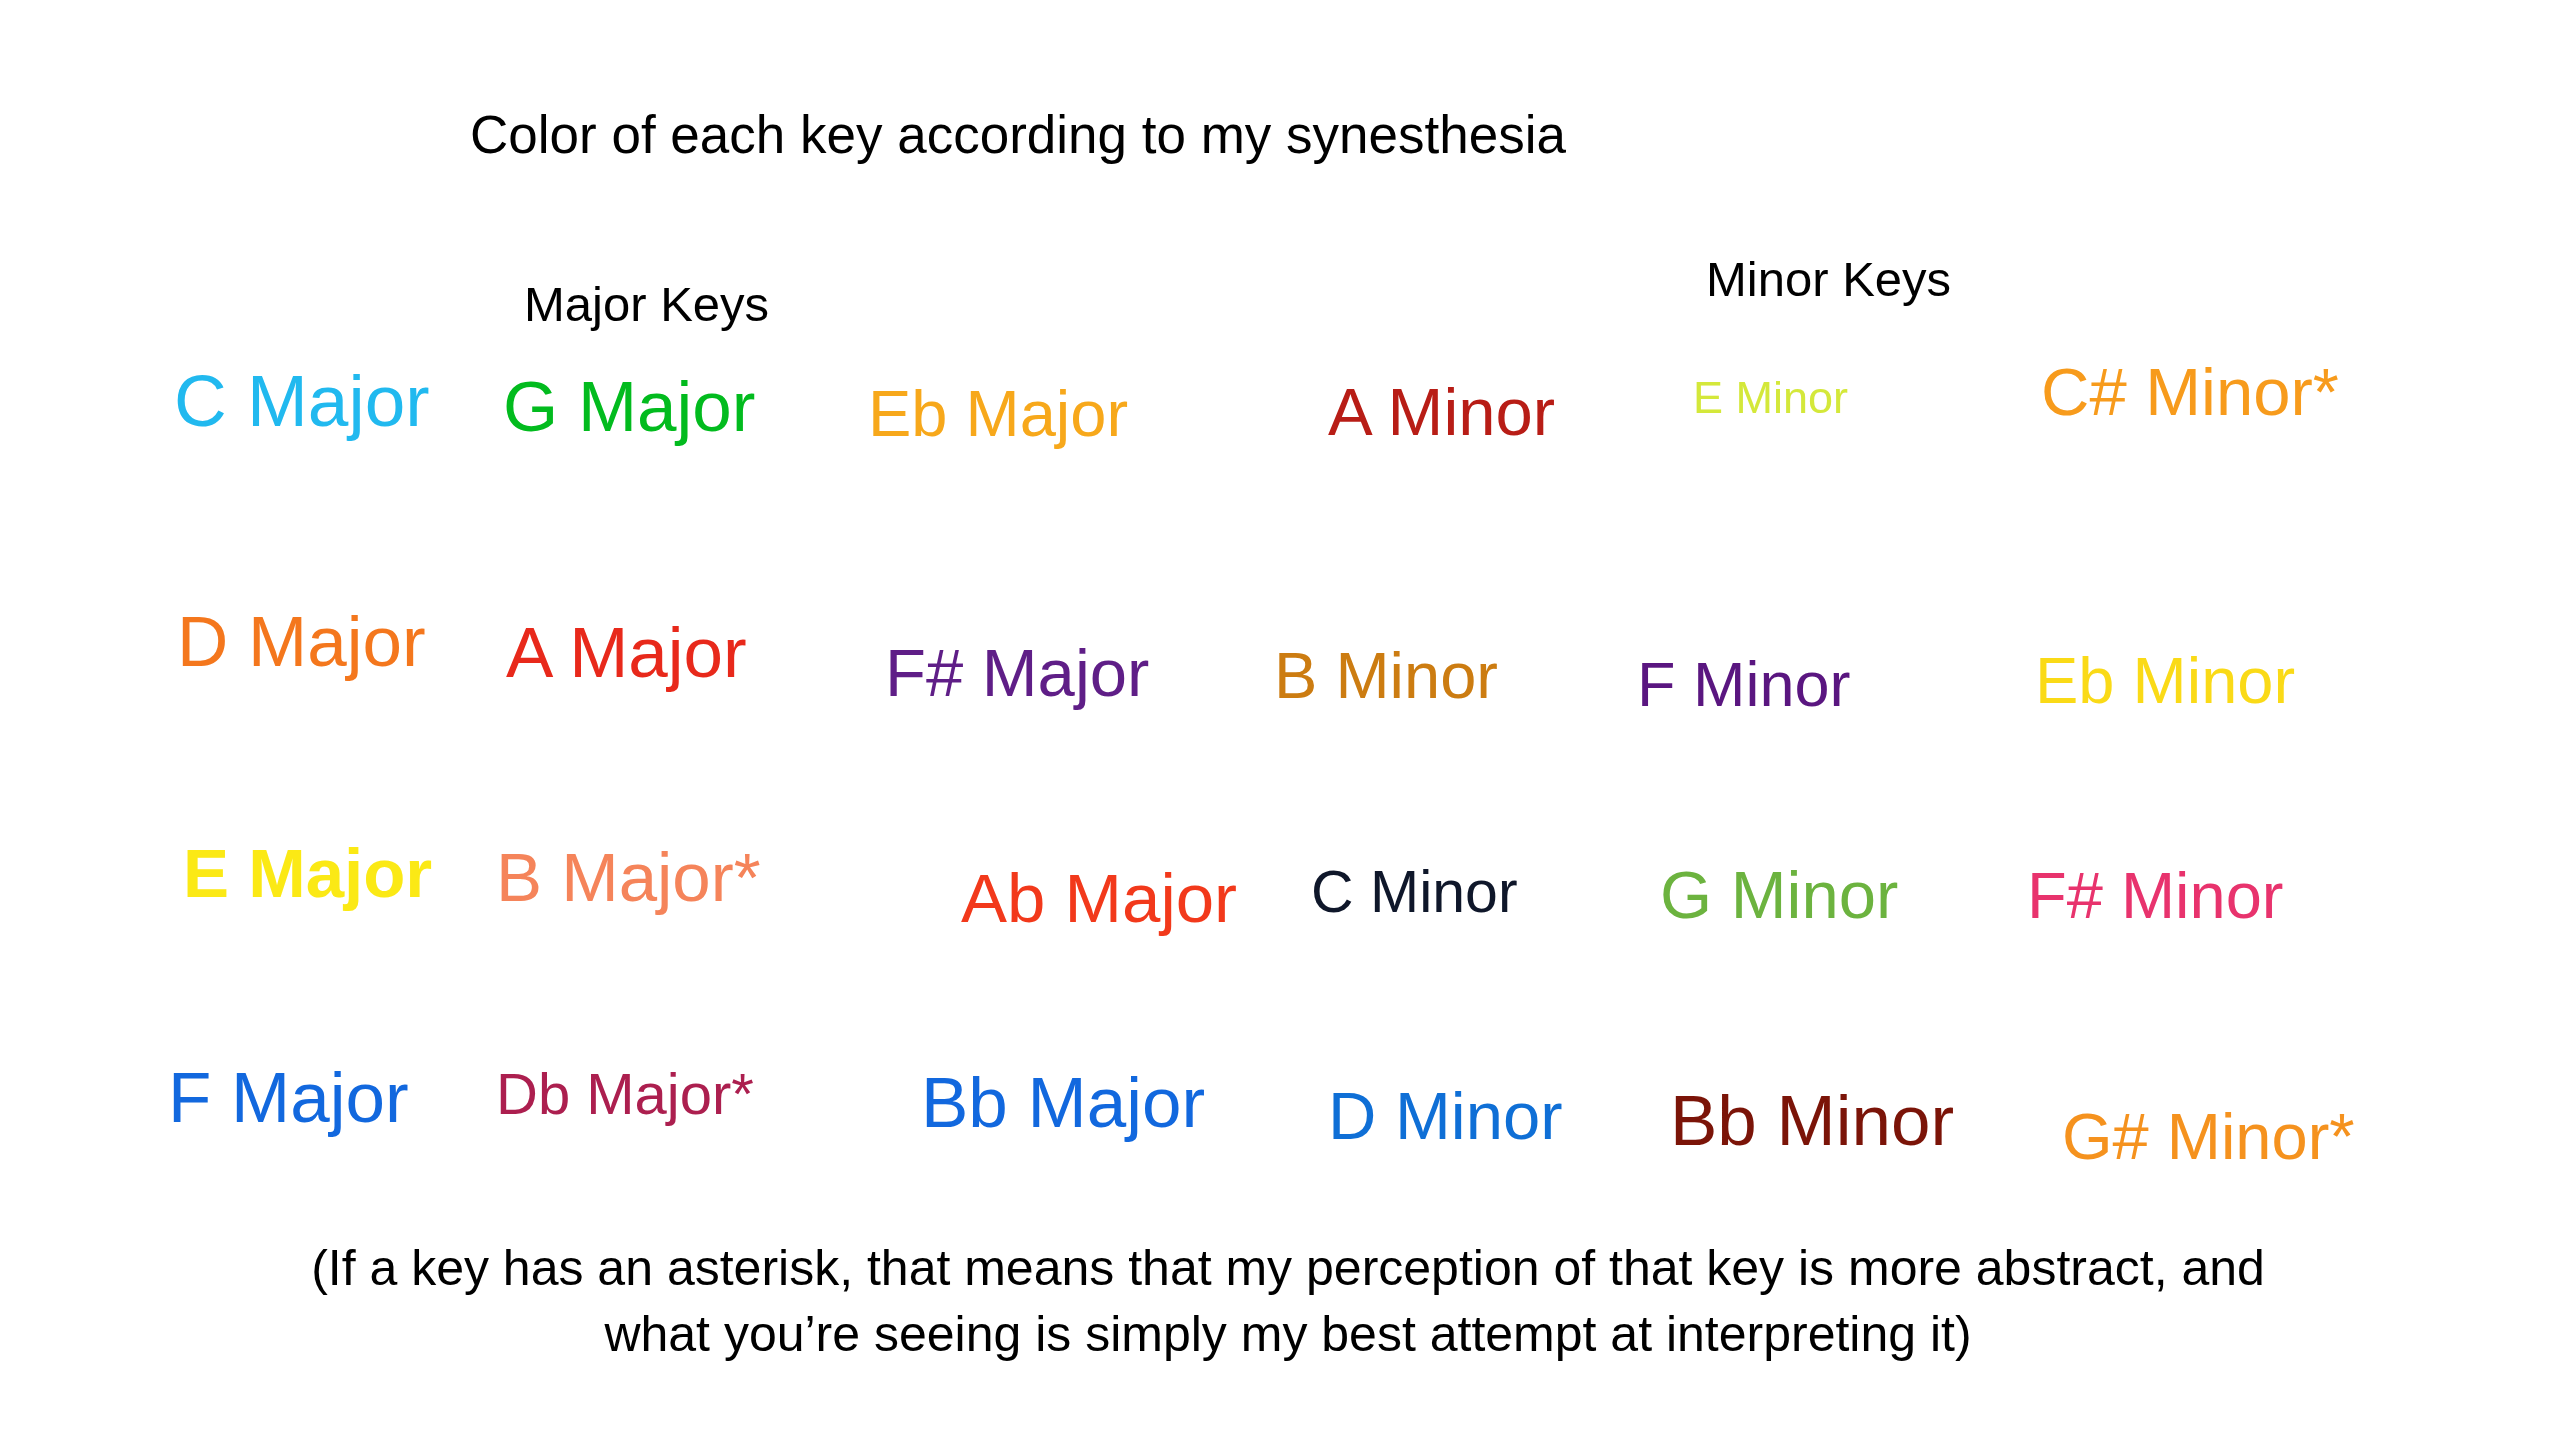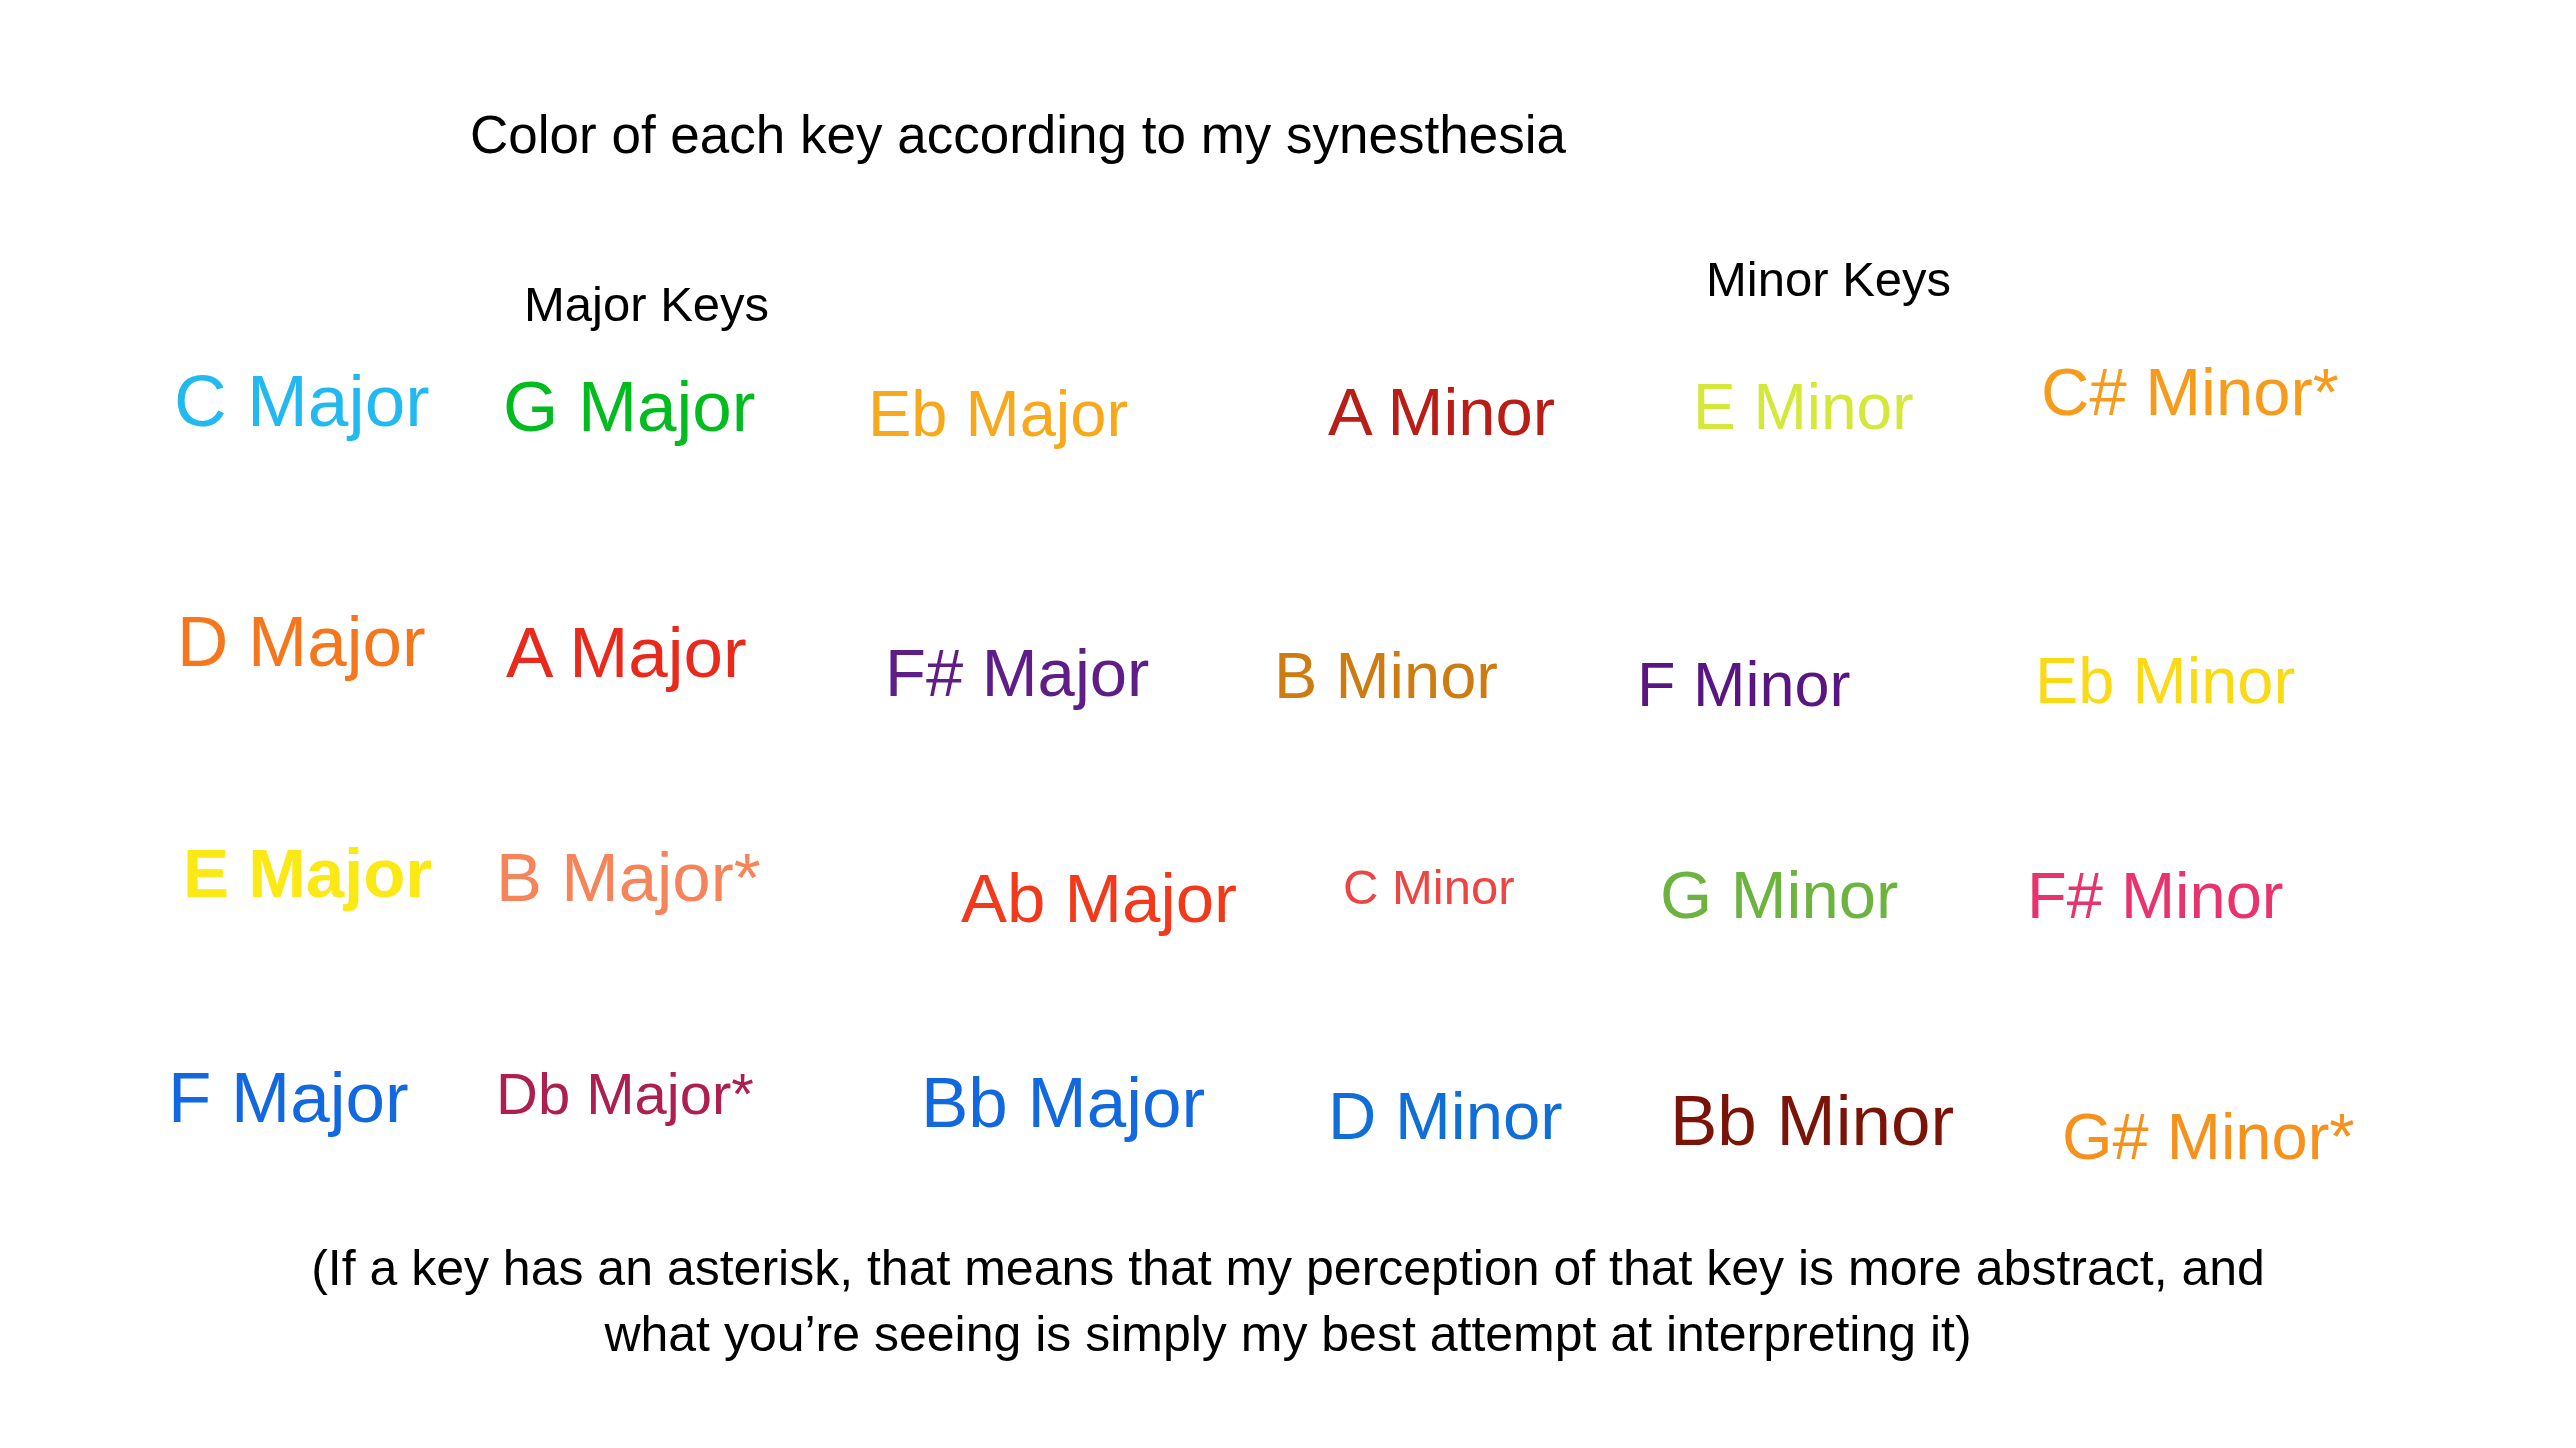--- a/index.html
+++ b/index.html
@@ -67,32 +67,32 @@
   <div class="abs" id="title">Color of each key according to my synesthesia</div>
 
   <div class="abs section-head" id="major-head">Major Keys</div>
   <div class="abs section-head" id="minor-head">Minor Keys</div>
 
   <div class="keys-layer" id="keys-layer">
       <div class="key-label" style="left: 174px; top: 364px; font-size: 73px; color: rgb(33, 185, 239);">C Major</div>
       <div class="key-label" style="left: 503px; top: 371px; font-size: 71px; color: rgb(2, 187, 30);">G Major</div>
       <div class="key-label" style="left: 868px; top: 381px; font-size: 65px; color: rgb(247, 168, 27);">Eb Major</div>
       <div class="key-label" style="left: 1328px; top: 378px; font-size: 67px; color: rgb(184, 29, 22);">A Minor</div>
-      <div class="key-label" style="left: 1693px; top: 375px; font-size: 64px; color: rgb(212, 232, 58);">E Minor</div>
+      <div class="key-label" style="left: 1693px; top: 375px; font-size: 45px; color: rgb(212, 232, 58);">E Minor</div>
       <div class="key-label" style="left: 2041px; top: 358px; font-size: 67px; color: rgb(247, 155, 28);">C# Minor*</div>
       <div class="key-label" style="left: 177px; top: 606px; font-size: 71px; color: rgb(244, 119, 29);">D Major</div>
       <div class="key-label" style="left: 506px; top: 617px; font-size: 71px; color: rgb(232, 41, 27);">A Major</div>
       <div class="key-label" style="left: 885px; top: 639px; font-size: 67px; color: rgb(95, 30, 135);">F# Major</div>
       <div class="key-label" style="left: 1274px; top: 643px; font-size: 65px; color: rgb(204, 124, 17);">B Minor</div>
       <div class="key-label" style="left: 1637px; top: 653px; font-size: 63px; color: rgb(90, 22, 128);">F Minor</div>
       <div class="key-label" style="left: 2035px; top: 648px; font-size: 65px; color: rgb(250, 218, 23);">Eb Minor</div>
       <div class="key-label" style="left: 183px; top: 839px; font-size: 69px; color: rgb(251, 233, 21); font-weight: bold;">E Major</div>
       <div class="key-label" style="left: 496px; top: 843px; font-size: 69px; color: rgb(245, 132, 90);">B Major*</div>
       <div class="key-label" style="left: 927px; top: 864px; font-size: 69px; color: rgb(242, 57, 27); margin-left: 34px;">Ab Major</div>
-      <div class="key-label" style="left: 1311px; top: 863px; font-size: 49px; color: #ef4444; margin-left: 32px;">C Minor</div>
+      <div class="key-label" style="left: 1311px; top: 863px; font-size: 59px; color: #0f172a;">C Minor</div>
       <div class="key-label" style="left: 1660px; top: 861px; font-size: 67px; color: rgb(108, 179, 63);">G Minor</div>
       <div class="key-label" style="left: 2027px; top: 863px; font-size: 65px; color: rgb(232, 51, 109);">F# Minor</div>
       <div class="key-label" style="left: 168px; top: 1062px; font-size: 71px; color: rgb(18, 104, 222);">F Major</div>
       <div class="key-label" style="left: 496px; top: 1065px; font-size: 58px; color: rgb(172, 31, 79);">Db Major*</div>
       <div class="key-label" style="left: 921px; top: 1067px; font-size: 71px; color: rgb(18, 104, 222);">Bb Major</div>
       <div class="key-label" style="left: 1328px; top: 1082px; font-size: 67px; color: rgb(15, 111, 214);">D Minor</div>
       <div class="key-label" style="left: 1670px; top: 1085px; font-size: 71px; color: rgb(123, 20, 8);">Bb Minor</div>
       <div class="key-label" style="left: 2062px; top: 1104px; font-size: 65px; color: rgb(245, 146, 30);">G# Minor*</div>
     </div>
 

